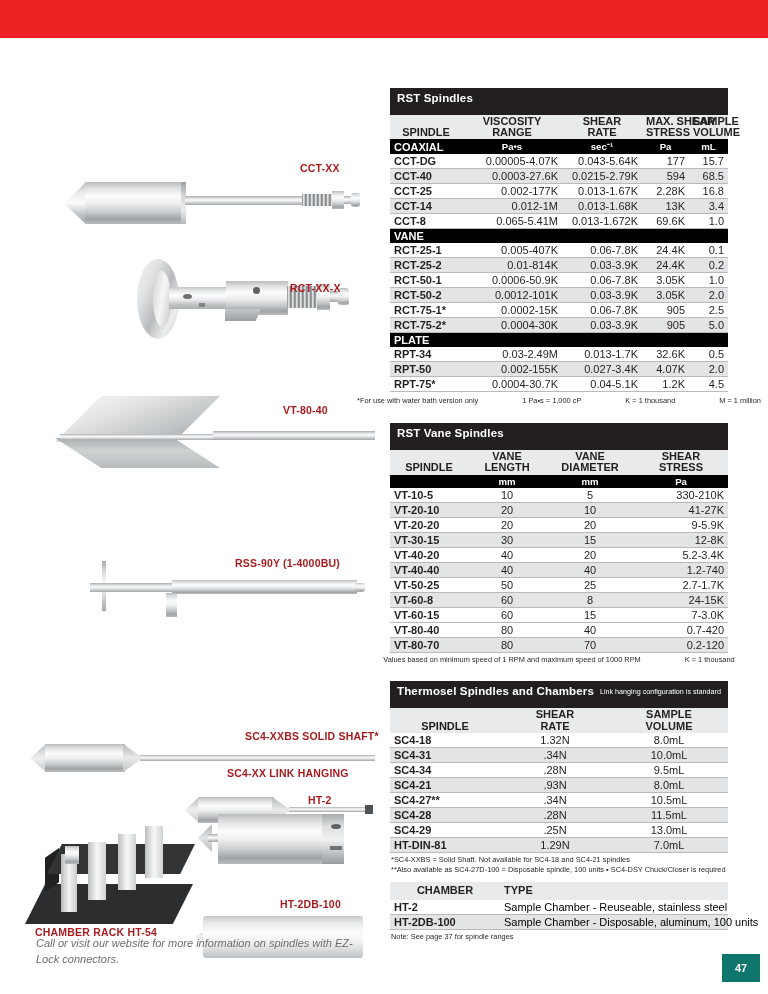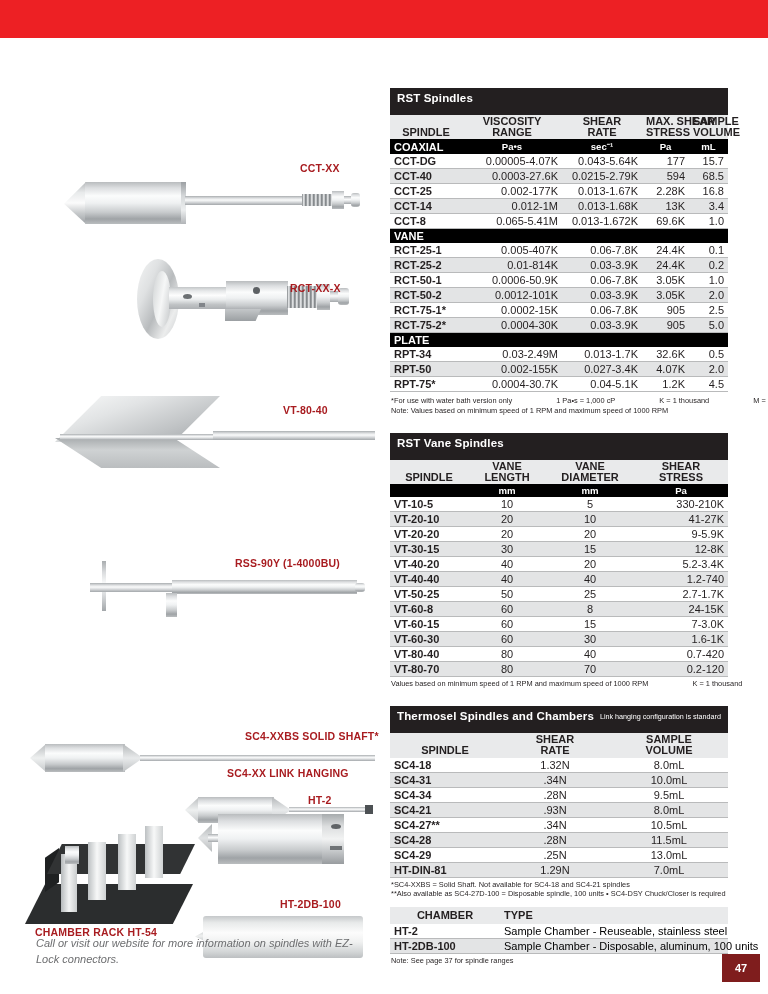--- a/index.html
+++ b/index.html
@@ -82,30 +82,30 @@
   tr.r1 td { background: #e3e4e5; }
   td.sp { font-weight: bold; text-align: left; color:#231f20; }
   td.num { text-align: right; color: #231f20; }
   td.numc { text-align: center; color: #231f20; }
   tr.rowline td { border-bottom: 1px solid #b9babb; }
 
   .note {
     font-size: 7.4px; color: #231f20; line-height: 1.32;
     padding: 2px 1px 0 1px;
   }
-  .note-row { display: flex; justify-content: flex-start; font-size: 7.4px; padding-top:2px;gap:44px;}
+  .note-row { display: flex; justify-content: center; font-size: 7.4px; padding-top:2px;gap:44px;}
   .note-row span { white-space: nowrap; }
 
   .footer-note {
     position: absolute; left: 36px; top: 936px; width: 320px;
     font-style: italic; font-size: 11px; color: #6d6e70; line-height: 1.45;
   }
   .pagenum {
     position: absolute; right: 8px; bottom: 12px;
-    width: 38px; height: 28px; background: #7f1d1d; color: #fff;
+    width: 38px; height: 28px; background: #0f766e; color: #fff;
     font-size: 11px; font-weight: bold;
     display: flex; align-items: center; justify-content: center;
   }
 </style>
 </head>
 <body>
 
 <div class="page">
 
   <div class="top-banner"></div>
@@ -409,21 +409,20 @@
         </tr>
       </tbody>
     </table>
     <div class="note">
       <div class="note-row">
         <span>*For use with water bath version only</span>
         <span>1 Pa•s = 1,000 cP</span>
         <span>K = 1 thousand</span>
         <span>M = 1 million</span>
       </div>
-      <div>Note: Values based on minimum speed of 1 RPM and maximum speed of 1000 RPM</div>
     </div>
 
     <div style="height:17px"></div>
     <div class="tbl-title">RST Vane Spindles</div>
     <table class="grid">
       <colgroup>
         <col style="width:78px">
           <col style="width:78px">
           <col style="width:88px">
           <col style="width:94px">
@@ -501,26 +500,20 @@
           <td class="numc">60</td>
           <td class="numc">8</td>
           <td class="num">24-15K</td>
         </tr>
         <tr class="r0 rowline">
           <td class="sp">VT-60-15</td>
           <td class="numc">60</td>
           <td class="numc">15</td>
           <td class="num">7-3.0K</td>
         </tr>
-        <tr class="r1 rowline">
-          <td class="sp">VT-60-30</td>
-          <td class="numc">60</td>
-          <td class="numc">30</td>
-          <td class="num">1.6-1K</td>
-        </tr>
         <tr class="r0 rowline">
           <td class="sp">VT-80-40</td>
           <td class="numc">80</td>
           <td class="numc">40</td>
           <td class="num">0.7-420</td>
         </tr>
         <tr class="r1 rowline">
           <td class="sp">VT-80-70</td>
           <td class="numc">80</td>
           <td class="numc">70</td>

